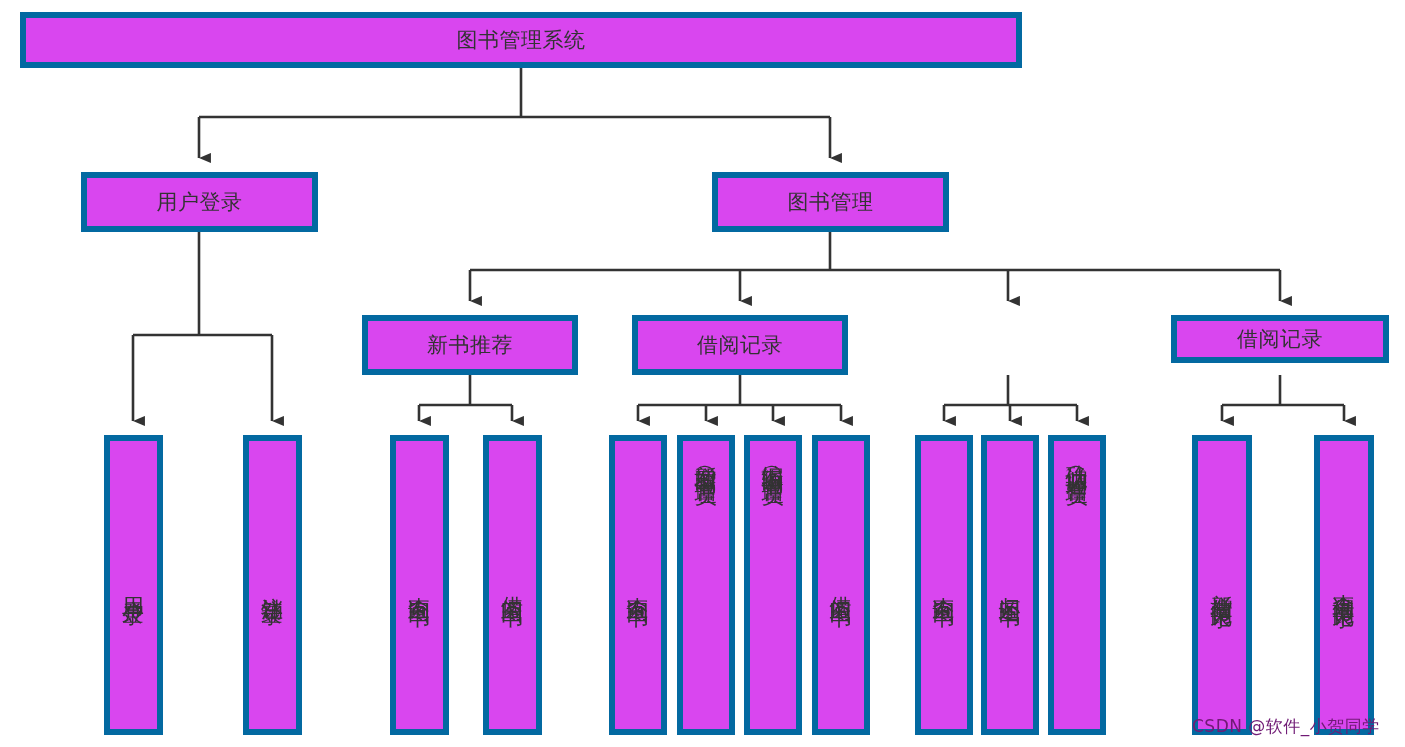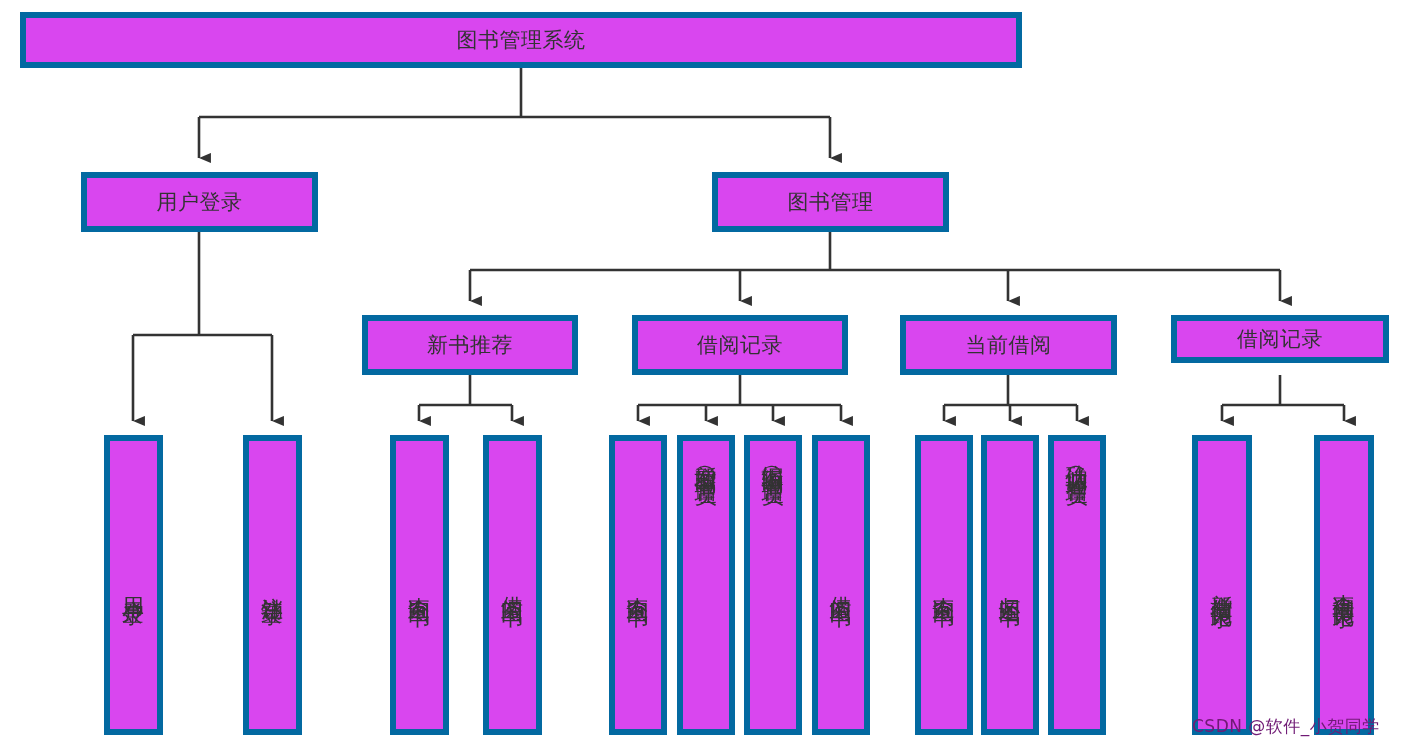--- a/index.html
+++ b/index.html
@@ -134,23 +134,20 @@
   <div class="node" style="left:712px; top:172px; width:237px; height:60px;">
     <span class="label">图书管理</span>
   </div>
 
   <div class="node" style="left:362px; top:315px; width:216px; height:60px;">
     <span class="label">新书推荐</span>
   </div>
   <div class="node" style="left:632px; top:315px; width:216px; height:60px;">
     <span class="label">借阅记录</span>
   </div>
-  <div class="node" style="left:900px; top:315px; width:217px; height:60px;">
-    <span class="label">当前借阅</span>
-  </div>
   <div class="node" style="left:1171px; top:315px; width:218px; height:48px;">
     <span class="label">借阅记录</span>
   </div>
 
   <div class="node vertical midstart" style="left:104px; top:435px; width:59px; height:300px;">
     <span class="label">用户登录</span>
   </div>
   <div class="node vertical midstart" style="left:243px; top:435px; width:59px; height:300px;">
     <span class="label">注销登录</span>
   </div>

